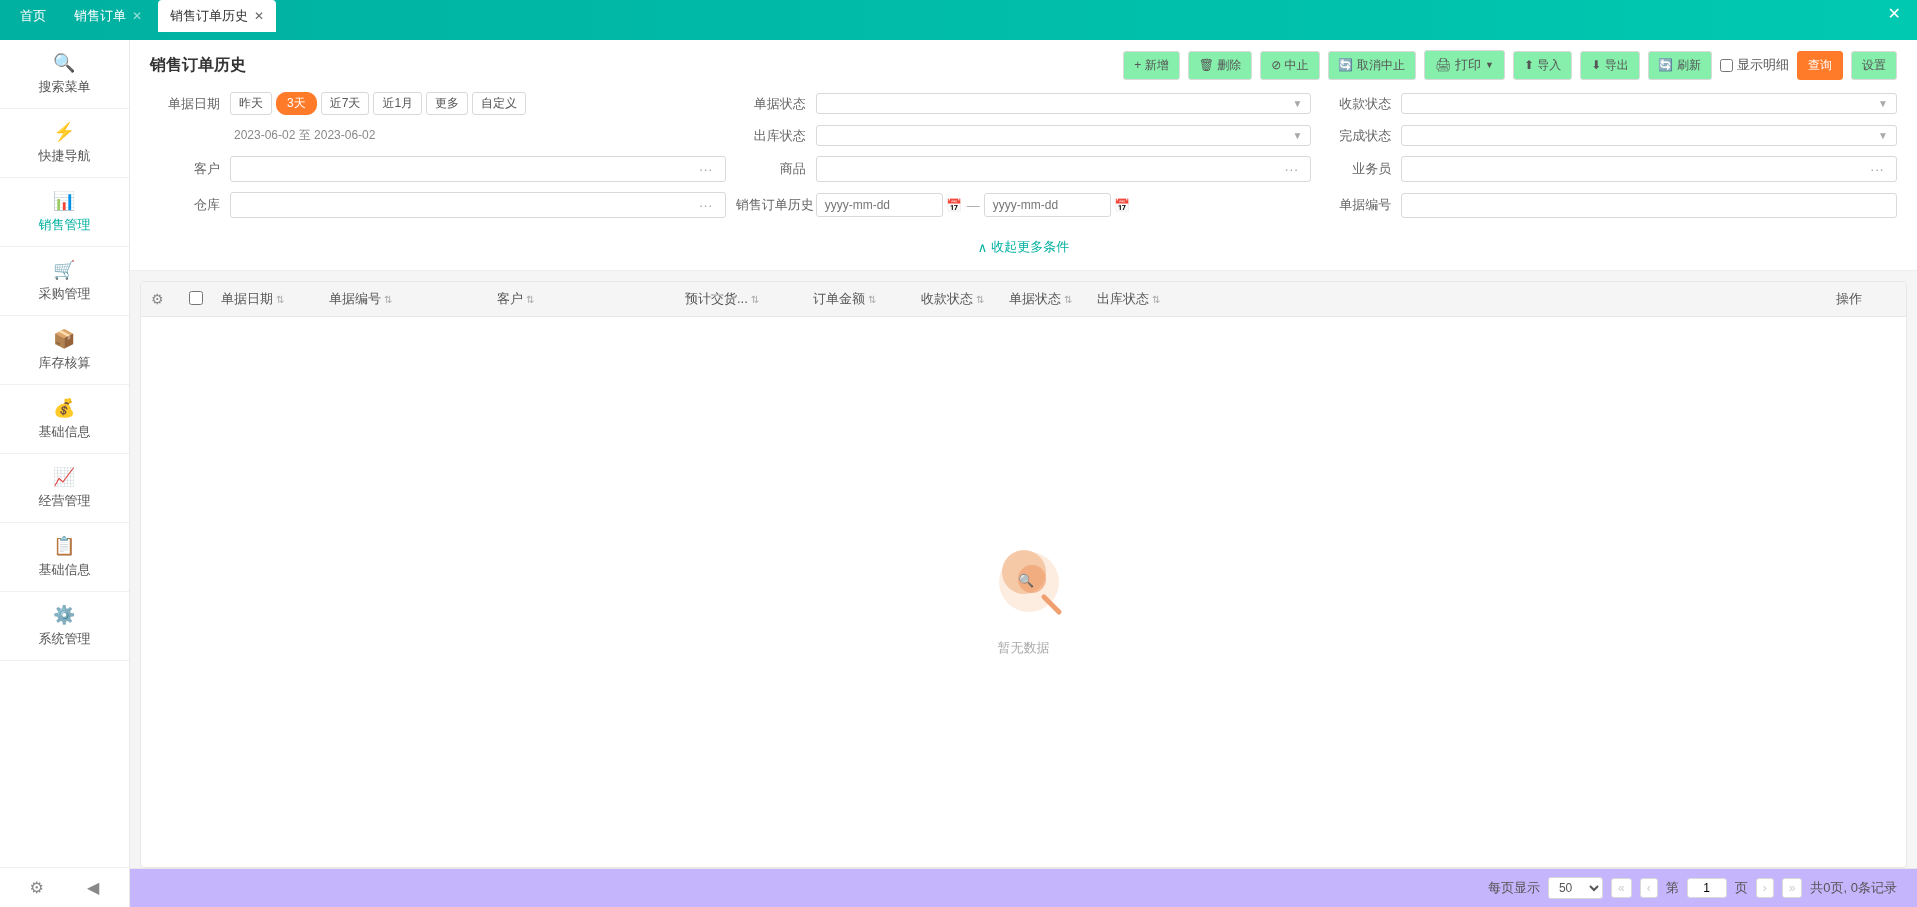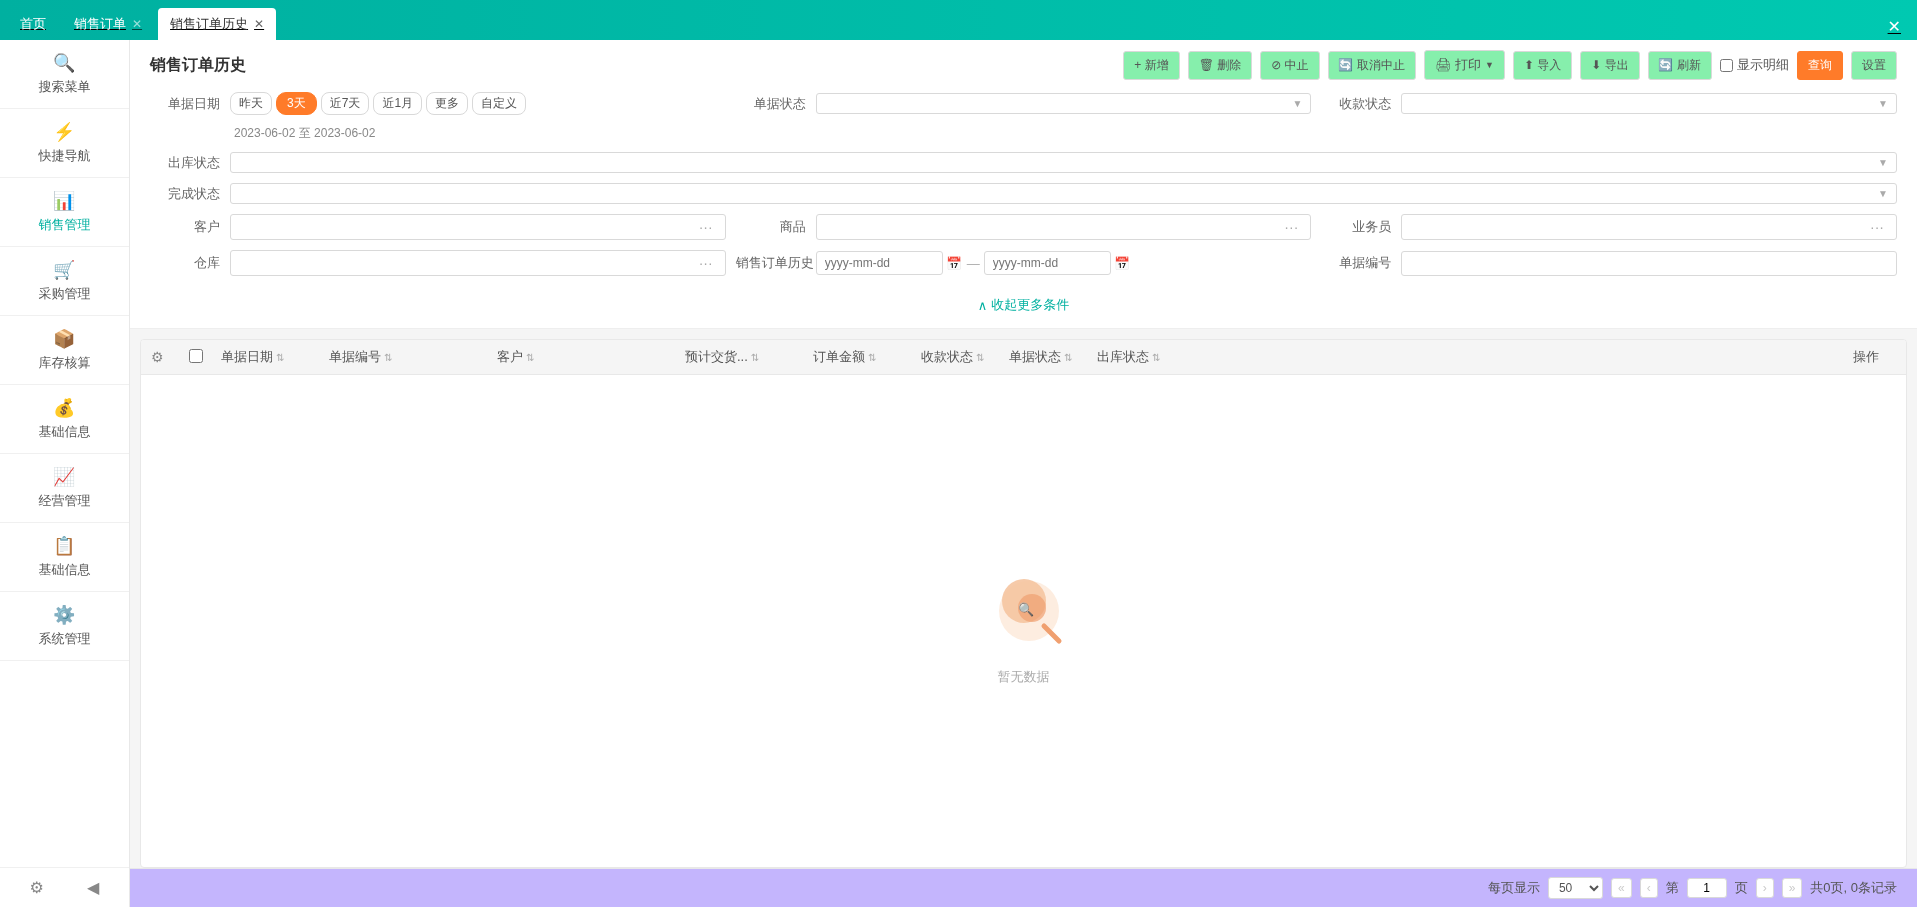--- a/index.html
+++ b/index.html
@@ -3,25 +3,24 @@
   <meta charset="utf-8">
   <style>
     * { box-sizing: border-box; margin: 0; padding: 0; font-family: 'Microsoft YaHei', Arial, sans-serif; font-size: 13px; }
     body { display: flex; flex-direction: column; height: 907px; width: 1917px; overflow: hidden; background: #f0f2f5; }
 
     
     .top-bar {
       height: 40px;
       background: linear-gradient(90deg, #00b0a0, #00c9b1);
       display: flex;
-      align-items: flex-end;
+      align-items: flex-start;
       padding: 0 8px;
       gap: 4px;
       flex-shrink: 0;
-      text-decoration: underline;
     }
     .top-bar-close {
       margin-left: auto;
       color: white;
       font-size: 16px;
       cursor: pointer;
       padding: 4px 8px;
     }
 
     
@@ -142,21 +141,21 @@
     }
     .date-quick-btns {
       display: flex;
       gap: 4px;
       align-items: center;
     }
     .date-quick-btn {
       padding: 2px 8px;
       border: 1px solid #d9d9d9;
       background: white;
-      border-radius: 8px;
+      border-radius: 3px;
       cursor: pointer;
       font-size: 12px;
       color: #555;
     }
     .date-quick-btn.active {
       background: #ff7b29;
       border-color: #ff7b29;
       color: white;
       border-radius: 10px;
       padding: 2px 10px;
@@ -437,21 +436,21 @@
         </div>
         <div class="filter-cell">
           <span class="filter-label">收款状态</span>
           <div class="select-control" style="flex:1;">
             <span></span>
             <span class="select-arrow">▼</span>
           </div>
         </div>
       </div>
 
-      <div style="display:grid; grid-template-columns:1fr; gap:10px; margin-bottom:10px;">
+      <div style="display:grid; grid-template-columns:1fr 1fr 1fr; gap:10px; margin-bottom:10px;">
         <div class="filter-cell">
           <span class="filter-label" style="visibility:hidden;">x</span>
           <span class="date-range-text">2023-06-02 至 2023-06-02</span>
         </div>
         <div class="filter-cell">
           <span class="filter-label">出库状态</span>
           <div class="select-control" style="flex:1;">
             <span></span>
             <span class="select-arrow">▼</span>
           </div>
@@ -554,21 +553,21 @@
         </div>
         <div class="table-header-cell" style="width:80px;">
           <span>单据状态</span>
           <span class="sort-icon">⇅</span>
         </div>
         <div class="table-header-cell" style="width:80px;">
           <span>出库状态</span>
           <span class="sort-icon">⇅</span>
         </div>
         <div class="table-header-cell" style="flex:1;"></div>
-        <div class="table-header-cell" style="width:60px;justify-content:center;">
+        <div class="table-header-cell" style="width:60px;">
           <span>操作</span>
         </div>
       </div>
 
       <div class="table-body">
         <div class="empty-state">
 
           <svg width="100" height="100" viewBox="0 0 100 100">
             <circle cx="55" cy="55" r="30" fill="#fde8d8" opacity="0.8"></circle>
             <circle cx="50" cy="45" r="22" fill="#f5c4a0" opacity="0.9"></circle>

